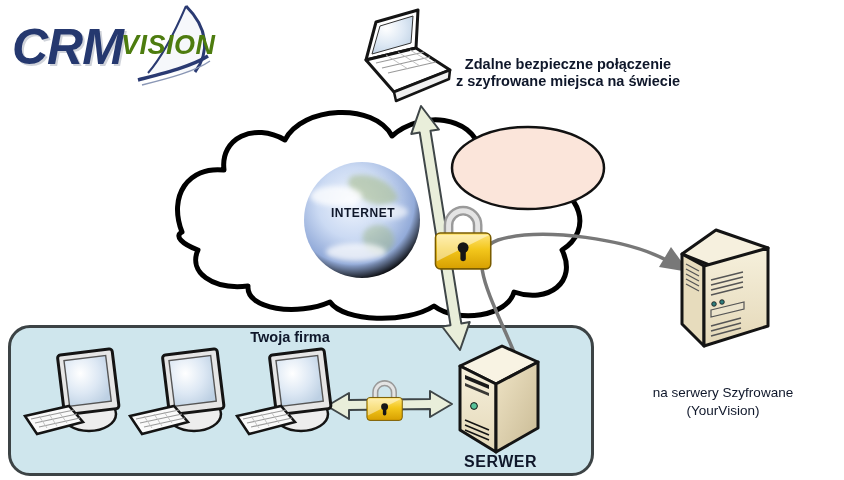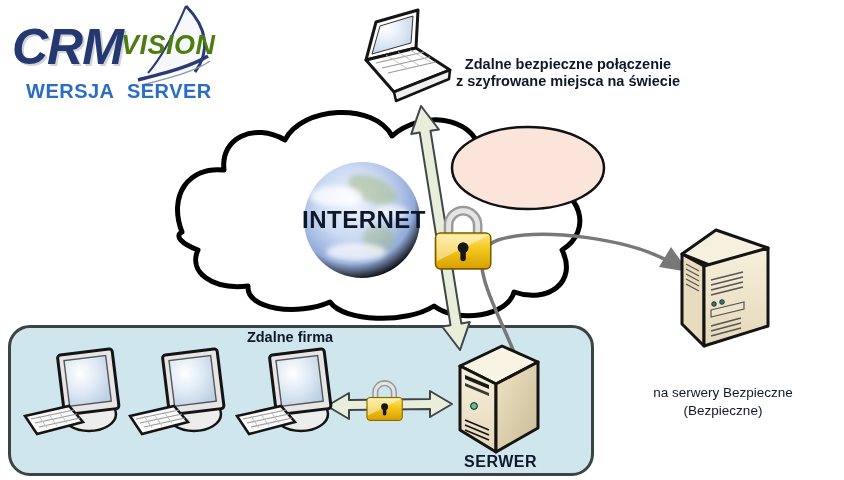--- a/index.html
+++ b/index.html
@@ -10,21 +10,21 @@
   .center{text-align:center;}
   #company-box{position:absolute;left:8px;top:325px;width:586px;height:151px;
     background:#cfe6ed;border:3px solid #3c4345;border-radius:22px;box-sizing:border-box;}
   #logo-crm{left:12px;top:18px;font-size:50px;font-weight:bold;font-style:italic;
     color:#25386f;letter-spacing:-1px;text-shadow:2px 2px 0 rgba(120,130,150,.35);}
   #logo-vision{left:121px;top:30px;font-size:27px;font-weight:bold;font-style:italic;
     color:#4d7c0f;letter-spacing:.5px;}
   #logo-sub{left:26px;top:80px;font-size:20px;font-weight:bold;color:#2b6cc4;
     letter-spacing:.5px;word-spacing:7px;}
   #remote-caption{left:448px;top:56px;width:240px;font-size:14.5px;font-weight:bold;line-height:16.5px;}
-  #internet-label{left:302px;top:206px;width:122px;font-size:24px;font-weight:bold;letter-spacing:.5px;}
+  #internet-label{left:302px;top:206px;width:122px;font-size:12px;font-weight:bold;letter-spacing:.5px;}
   #callout-text{left:452px;top:139px;width:152px;font-size:14px;font-weight:bold;line-height:19px;}
   #firma-label{left:230px;top:329px;width:120px;font-size:14.5px;font-weight:bold;}
   #serwer-label{left:448px;top:453px;width:105px;font-size:16px;font-weight:bold;letter-spacing:.5px;}
   #backup-caption{left:602px;top:366px;width:242px;font-size:13.5px;line-height:18px;}
 </style>
 </head>
 <body>
 
 <div id="stage">
 
@@ -157,32 +157,31 @@
       <path d="M 186,6 C 208,28 210,52 195,72 L 148,73 C 163,56 174,34 186,6 Z" fill="#f6f8fb"></path>
       <path d="M 186,6 C 208,28 210,52 195,72" stroke="#2a3a72" stroke-width="3" fill="none"></path>
       <path d="M 186,6 C 174,34 163,56 148,73" stroke="#2a3a72" stroke-width="2" fill="none"></path>
       <path d="M 138,80 C 168,72 192,66 208,56" stroke="#2a3a72" stroke-width="3.5" fill="none"></path>
       <path d="M 142,85 C 170,78 196,71 210,61" stroke="#8a97b5" stroke-width="1.5" fill="none"></path>
     </g>
   </svg>
 
   <div class="t" id="logo-crm">CRM</div>
   <div class="t" id="logo-vision">VISION</div>
-  <div class="t" id="logo-sub">WERSJA SERVER</div>
 
   <div class="t center" id="remote-caption">
     <span>Zdalne bezpieczne połączenie</span><br>
     <span>z szyfrowane miejsca na świecie</span>
   </div>
 
   <div class="t center" id="internet-label">INTERNET</div>
 
 
-  <div class="t center" id="firma-label">Zdalne firma</div>
+  <div class="t center" id="firma-label">Twoja firma</div>
   <div class="t center" id="serwer-label">SERWER</div>
 
   <div class="t center" id="backup-caption">
     <br>
-    <span>na serwery Bezpieczne</span><br>
-    <span>(Bezpieczne)</span>
+    <span>na serwery Szyfrowane</span><br>
+    <span>(YourVision)</span>
   </div>
 
 </div>
 
 </body></html>

